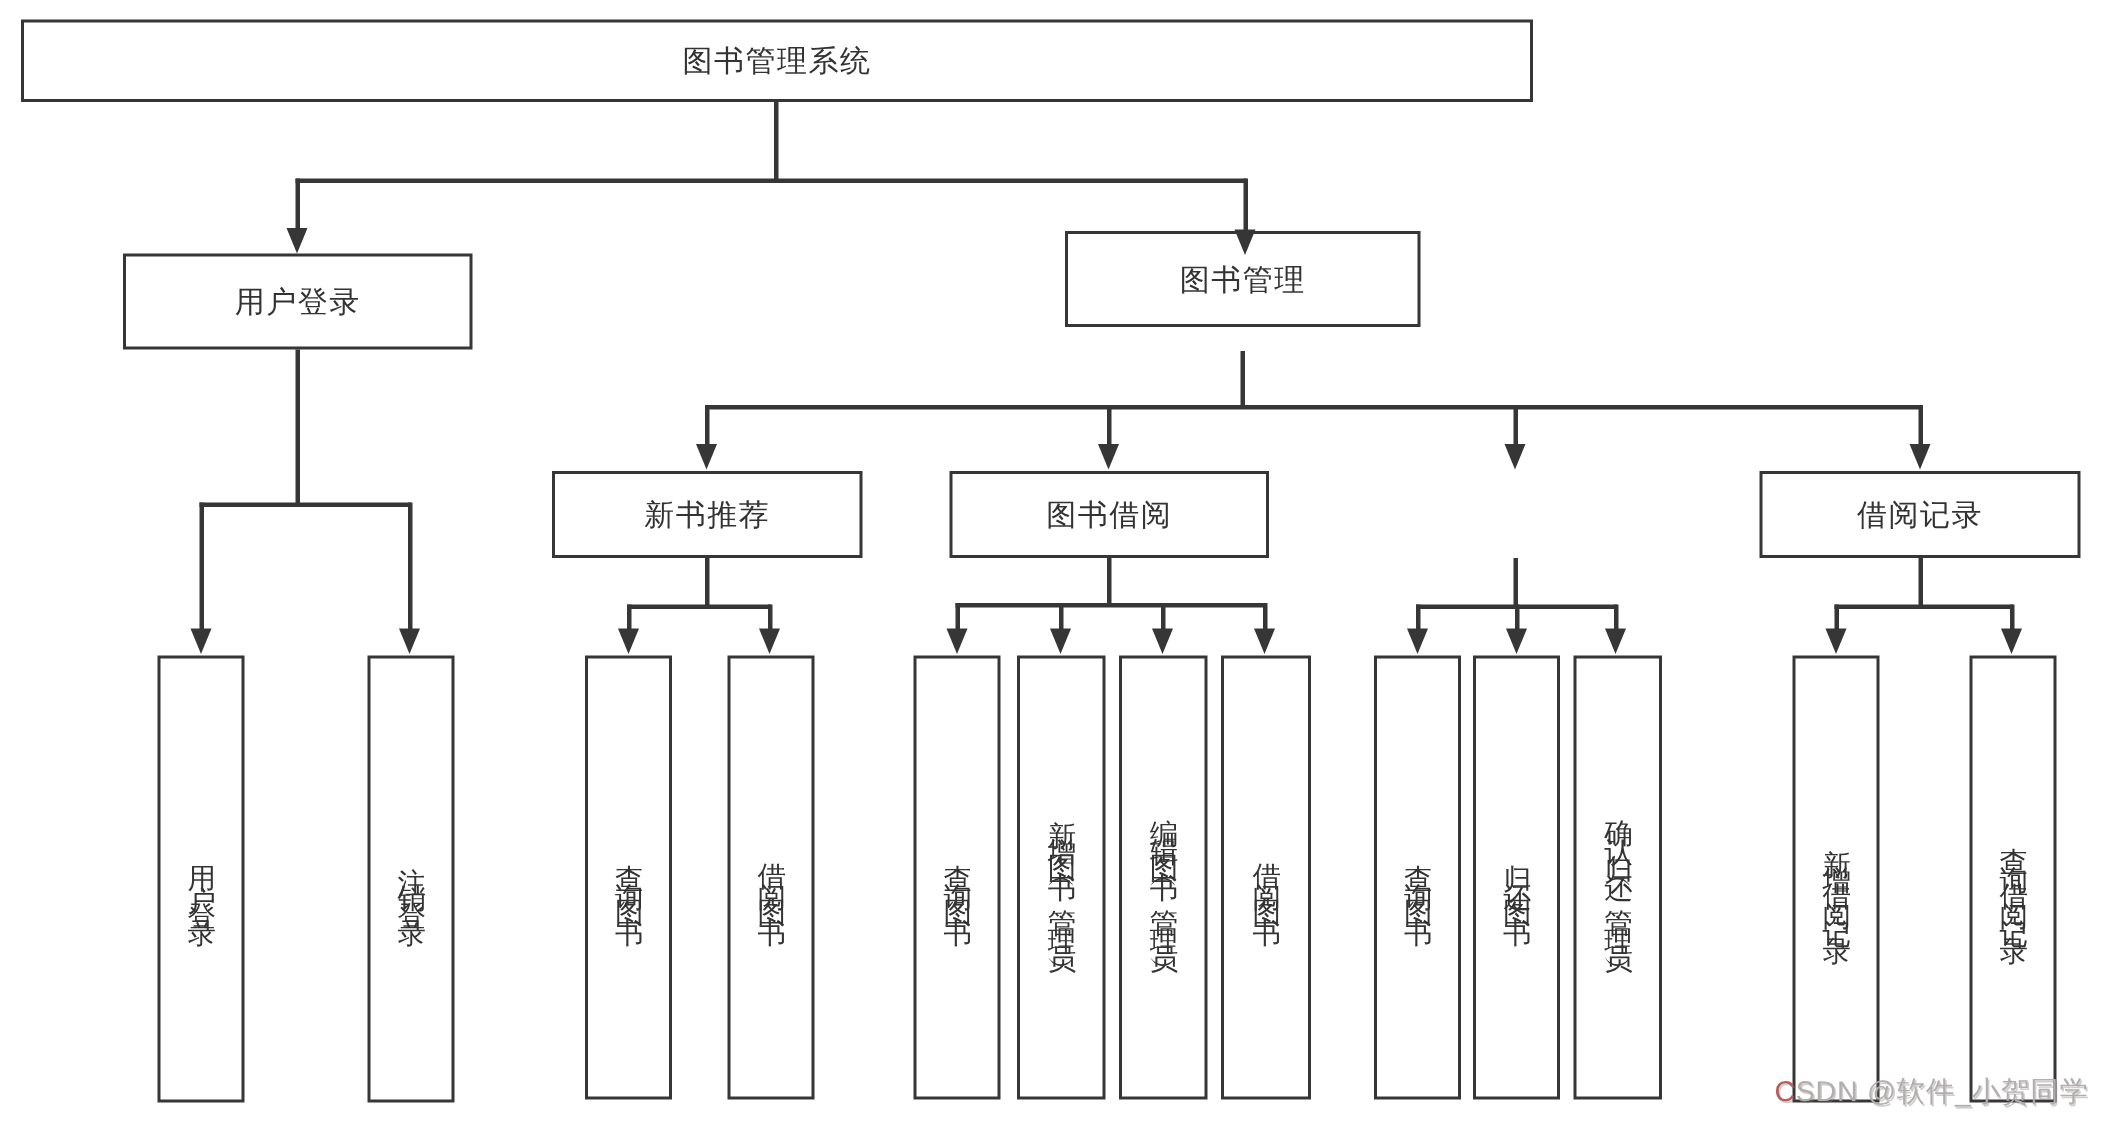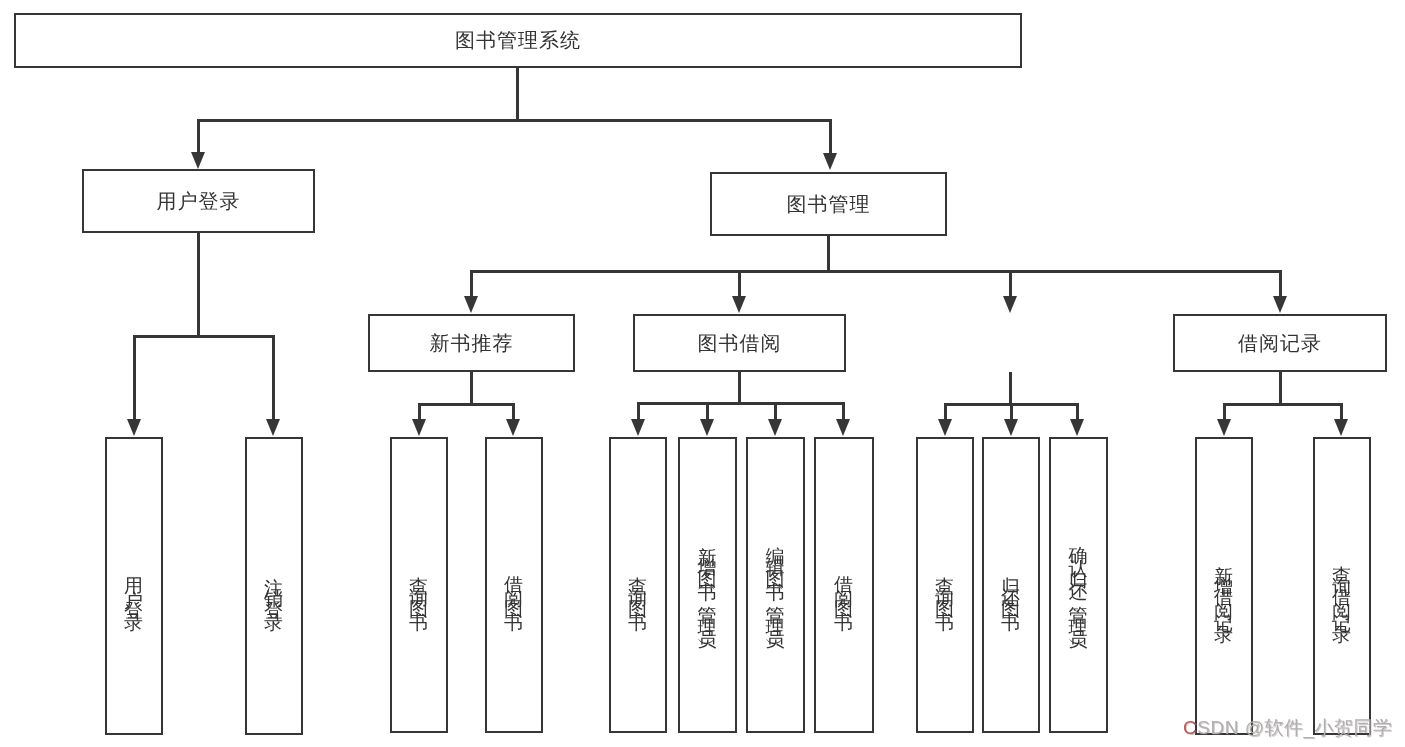--- a/index.html
+++ b/index.html
@@ -57,21 +57,21 @@
   #watermark .wm-c{color:#bb5a5a;}
 </style>
 </head>
 <body>
 
 <div id="canvas">
 
   <div class="node" style="left:14px;top:13px;width:1008px;height:55px;font-family:Liberation Mono, monospace;">图书管理系统</div>
 
   <div class="node" style="left:82px;top:169px;width:233px;height:64px;">用户登录</div>
-  <div class="node" style="left:710px;top:172px;width:237px;height:64px;">图书管理</div>
+  <div class="node" style="left:710px;top:154px;width:237px;height:64px;">图书管理</div>
 
   <div class="node" style="left:633px;top:314px;width:213px;height:58px;">图书借阅</div>
   <div class="node" style="left:368px;top:314px;width:207px;height:58px;">新书推荐</div>
   <div class="node" style="left:1173px;top:314px;width:214px;height:58px;text-align:right;">借阅记录</div>
 
   <div class="vnode" style="left:105px;top:437px;width:58px;height:298px;">
        <span>用户登录</span>
     </div>
   <div class="vnode" style="left:245px;top:437px;width:58px;height:298px;">
        <span>注销登录</span>

